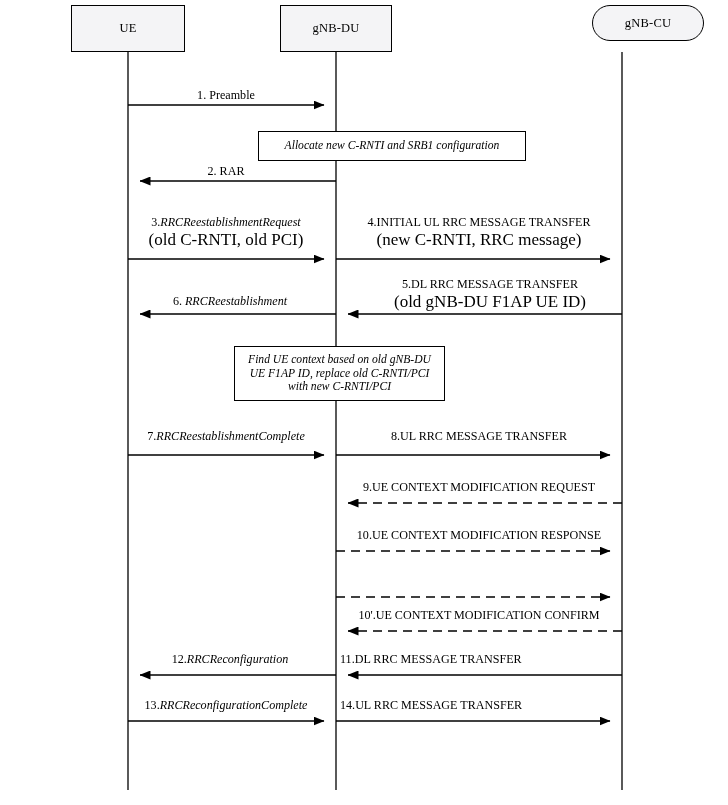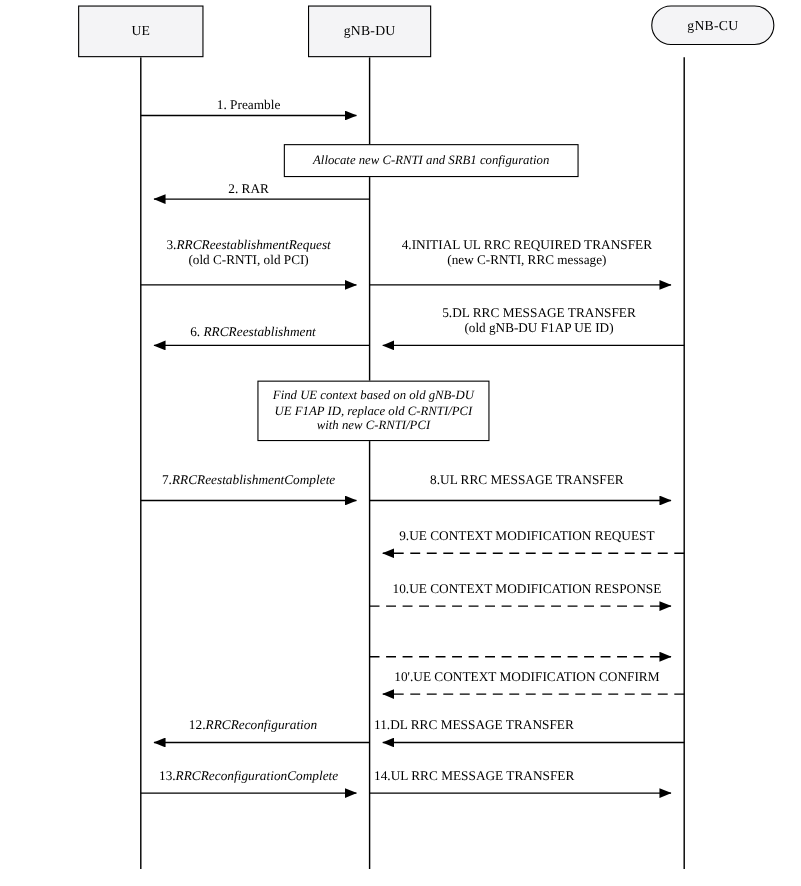--- a/index.html
+++ b/index.html
@@ -63,21 +63,21 @@
     text-align: center;
     line-height: 1.12;
     font-size: 12.1px;
     white-space: nowrap;
   }
   .ital {
     font-style: italic;
   }
   .sub {
     display: block;
-    font-size: 12px;
+    font-size: 17px;
   }
 </style>
 </head>
 <body>
 
 <div id="diagram">
 
   <svg class="layer" viewBox="0 0 728 805">
     <defs>
       <marker id="arrowR" markerWidth="11" markerHeight="9" refX="10.5" refY="4.5" orient="auto" markerUnits="userSpaceOnUse">
@@ -190,21 +190,21 @@
   <div class="msg-label" style="left:128px; top:165px; width:196px;">
     <span>2. </span><span>RAR</span>
   </div>
 
   <div class="msg-label" style="left:118px; top:216px; width:216px;">
     <span>3.</span><span class="ital">RRCReestablishmentRequest</span>
     <span class="sub">(old C-RNTI, old PCI)</span>
   </div>
 
   <div class="msg-label" style="left:338px; top:216px; width:282px;">
-    <span>4.</span><span>INITIAL UL RRC REQUIRED TRANSFER</span>
+    <span>4.</span><span>INITIAL UL RRC MESSAGE TRANSFER</span>
     <span class="sub">(new C-RNTI, RRC message)</span>
   </div>
 
   <div class="msg-label" style="left:338px; top:278px; width:304px;">
     <span>5.</span><span>DL RRC MESSAGE TRANSFER</span>
     <span class="sub">(old gNB-DU F1AP UE ID)</span>
   </div>
 
   <div class="msg-label" style="left:126px; top:295px; width:208px;">
     <span>6. </span><span class="ital">RRCReestablishment</span>

